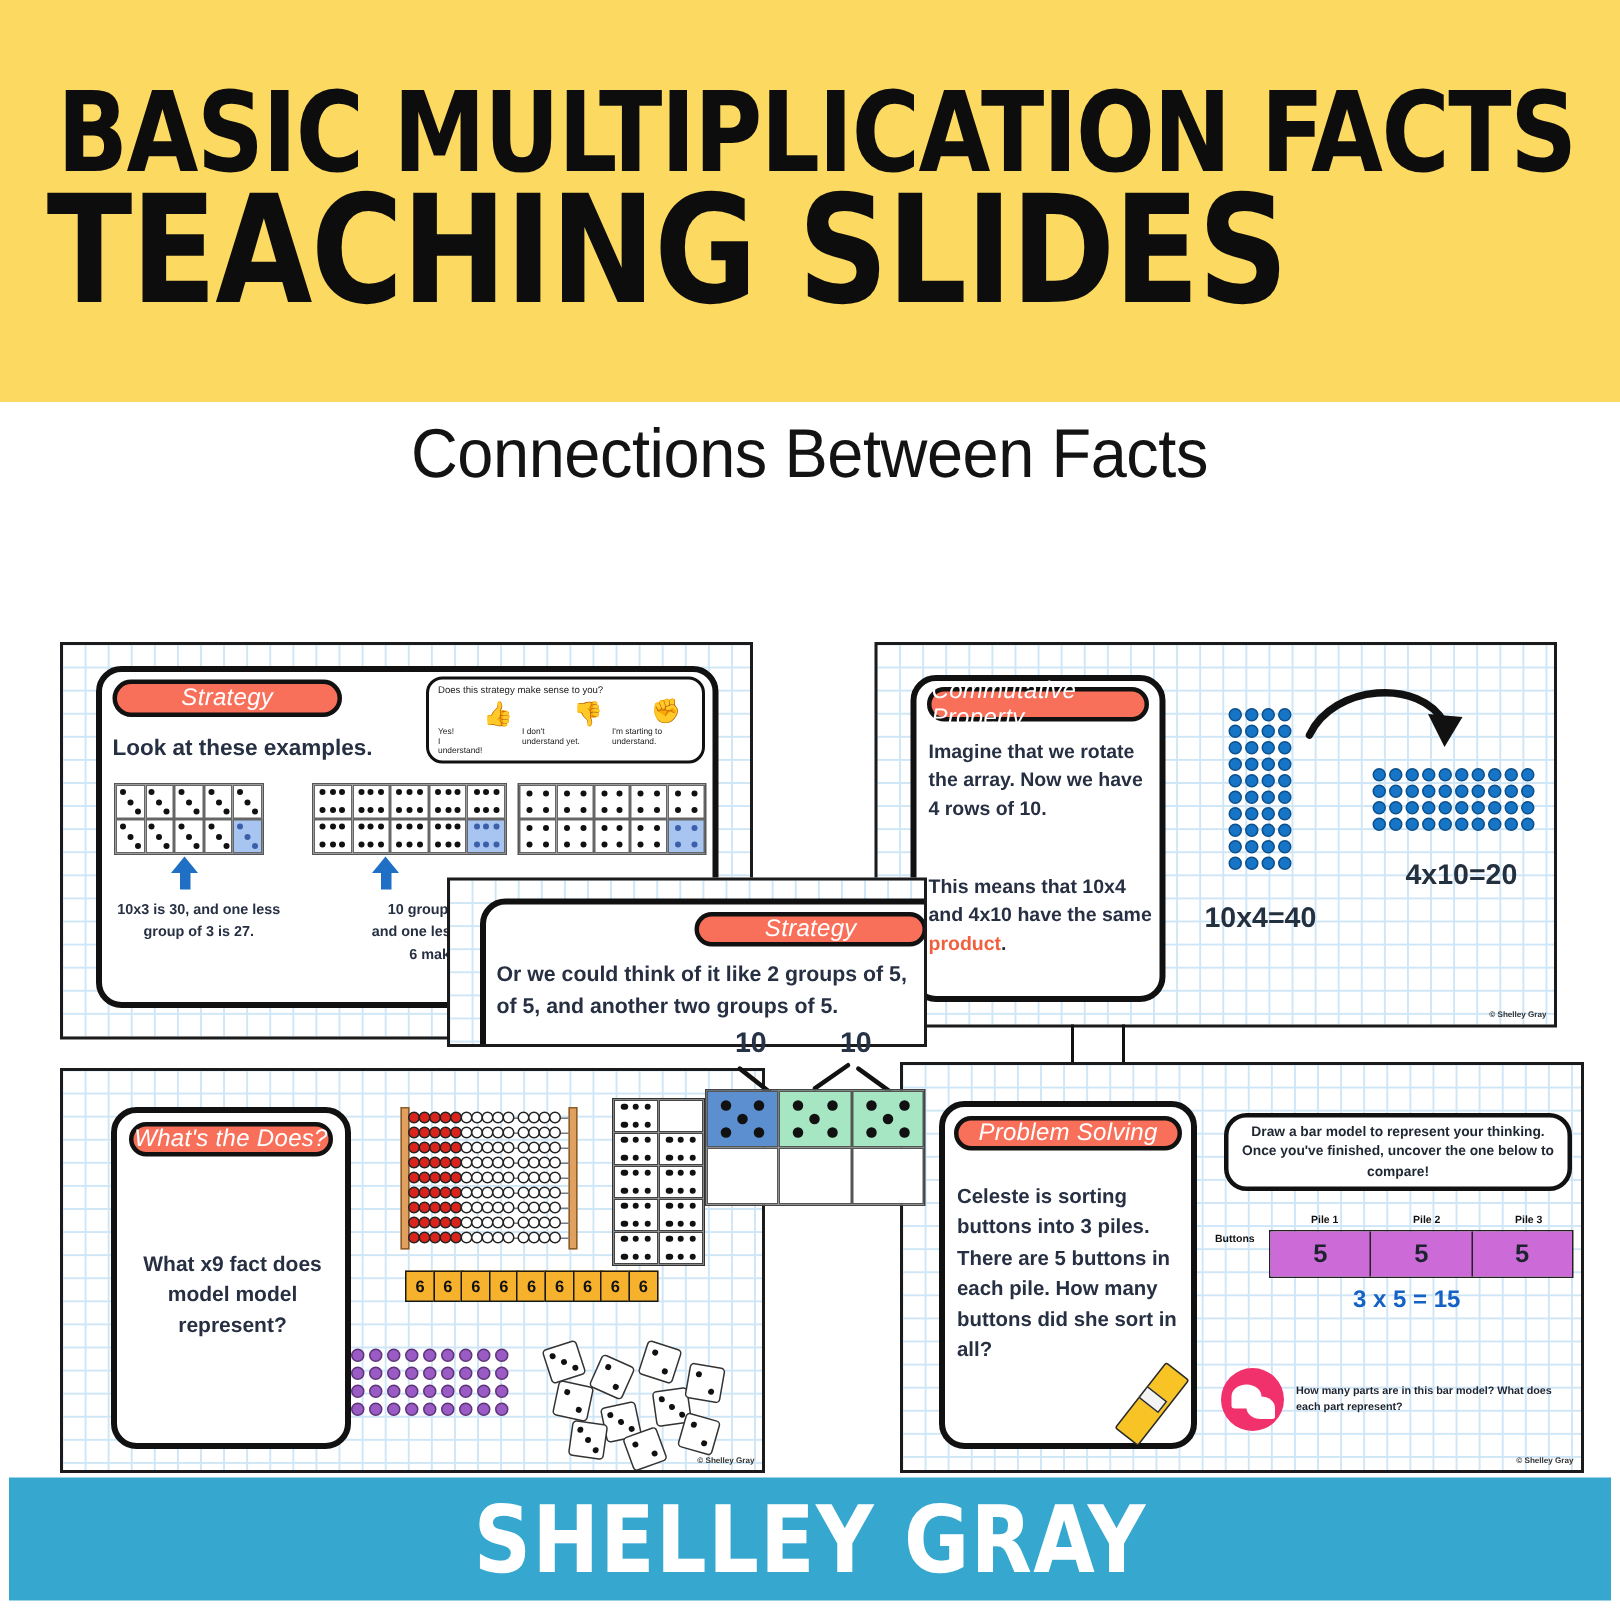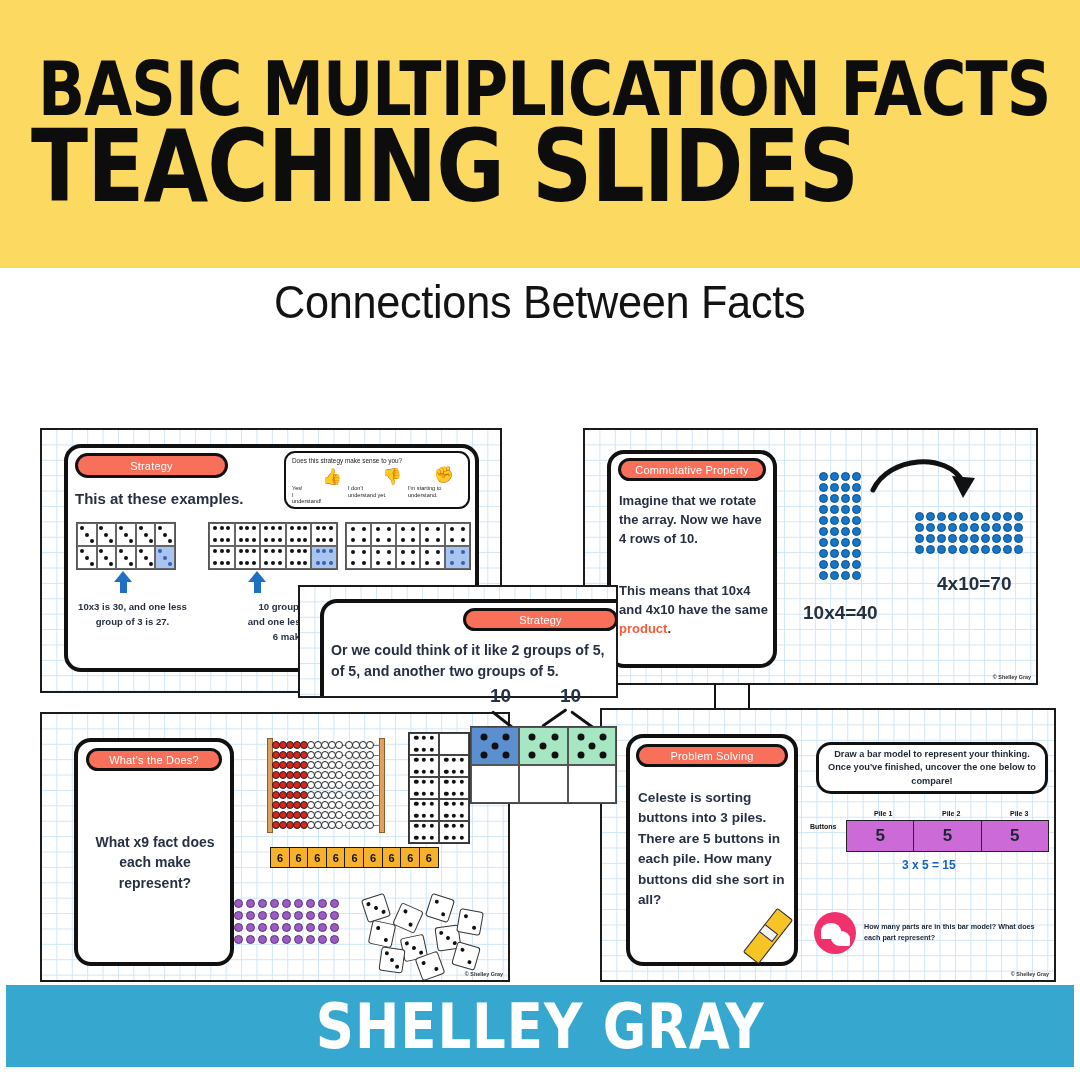--- a/index.html
+++ b/index.html
@@ -36,21 +36,21 @@
   .s1{left:40px;top:428px;width:462px;height:265px;}
   .s2{left:583px;top:428px;width:455px;height:257px;}
   .s3{left:298px;top:585px;width:320px;height:113px;z-index:4;}
   .s4{left:40px;top:712px;width:470px;height:270px;z-index:3;}
   .s5{left:600px;top:708px;width:456px;height:274px;z-index:5;}
 
   
   .card{position:absolute;background:#fff;border:4px solid #111;border-radius:17px;box-sizing:border-box;}
   .pill{position:absolute;background:#F9705A;border:3.5px solid #111;border-radius:30px;
     display:flex;align-items:center;justify-content:center;color:#fff;box-sizing:border-box;}
-  .pill span{font-size:11px;letter-spacing:.2px;}
+  .pill span{font-size:16px;letter-spacing:.2px;font-style:italic;}
 
   .body-txt{position:absolute;color:#273043;font-weight:700;}
 
   
   .dotgrid{position:absolute;display:grid;border:1px solid #555;box-sizing:border-box;}
   .dcell{border:.8px solid #666;position:relative;box-sizing:border-box;background:#fff;}
   .dcell.blue{background:#A8C4F0;}
   .pip{position:absolute;width:4px;height:4px;border-radius:50%;background:#111;}
   .pip.b{background:#3B5FA8;}
   .arrow-stem{position:absolute;background:#1F6FC4;}
@@ -131,21 +131,21 @@
     <div class="sub-row">
       <span class="sub-txt">Connections Between Facts</span>
     </div>
   </div>
 
   <div class="slide s1">
     <div class="card" style="left:22px;top:14px;width:415px;height:228px;"></div>
     <div class="pill" style="left:33px;top:23px;width:153px;height:25px;">
       <span>Strategy</span>
     </div>
-    <div class="body-txt" style="left:33px;top:60px;font-size:15px;">This at these examples.</div>
+    <div class="body-txt" style="left:33px;top:60px;font-size:15px;">Look at these examples.</div>
 
     <div class="thumbbox" style="left:242px;top:21px;width:186px;height:58px;">
       <div class="tb-q" style="left:6px;top:4px;">Does this strategy make sense to you?</div>
       <span class="thumb" style="left:36px;top:16px;">👍</span>
       <span class="thumb" style="left:96px;top:16px;">👎</span>
       <span class="thumb" style="left:148px;top:14px;">✊</span>
       <div class="tb-lab" style="left:6px;top:32px;width:30px;">
         <div>Yes!</div>
         <div>I understand!</div>
       </div>
@@ -463,21 +463,21 @@
         <div class="bdot"></div>
         <div class="bdot"></div>
         <div class="bdot"></div>
         <div class="bdot"></div>
         <div class="bdot"></div>
         <div class="bdot"></div>
         <div class="bdot"></div>
         <div class="bdot"></div>
         <div class="bdot"></div>
       </div>
-    <div class="eq" style="left:352px;top:143px;font-size:19px;">4x10=70</div>
+    <div class="eq" style="left:352px;top:143px;font-size:19px;">4x10=20</div>
     <div class="copy">© Shelley Gray</div>
   </div>
 
   <div class="connector" style="left:714px;top:683px;width:2px;height:28px;z-index:2;"></div>
   <div class="connector" style="left:748px;top:683px;width:2px;height:28px;z-index:2;"></div>
 
   <div class="slide s3">
     <div class="card" style="left:20px;top:12px;width:330px;height:140px;"></div>
     <div class="pill" style="left:163px;top:21px;width:155px;height:23px;">
       <span>Strategy</span>
@@ -522,21 +522,21 @@
       <div class="tf white"></div>
     </div>
 
   <div class="slide s4">
     <div class="card" style="left:32px;top:24px;width:160px;height:228px;"></div>
     <div class="pill" style="left:44px;top:34px;width:136px;height:23px;">
       <span>What's the Does?</span>
     </div>
     <div class="body-txt" style="left:40px;top:118px;width:146px;font-size:14px;line-height:1.45;text-align:center;">
       <div>What x9 fact does</div>
-      <div>each make</div>
+      <div>model model</div>
       <div>represent?</div>
     </div>
 
     <div class="abacus" style="left:225px;top:24px;width:118px;height:95px;">
       <div class="ab-post" style="left:0;top:0;height:95px;"></div>
       <div class="ab-post" style="left:112px;top:0;height:95px;"></div>
       <div id="abrows">
           <div class="ab-rod" style="left: 5px; top: 7px; width: 108px;"></div>
           <div class="ab-row" style="left: 5px; top: 3px;">
             <div class="bead r" style="margin-right: -1px;"></div>
@@ -902,21 +902,21 @@
     <div class="barlab" style="left:208px;top:113px;">Buttons</div>
     <div class="barlab" style="left:272px;top:100px;">Pile 1</div>
     <div class="barlab" style="left:340px;top:100px;">Pile 2</div>
     <div class="barlab" style="left:408px;top:100px;">Pile 3</div>
 
     <div class="barmodel" style="left:244px;top:110px;width:203px;height:32px;">
       <div class="barcell">5</div>
       <div class="barcell">5</div>
       <div class="barcell">5</div>
     </div>
-    <div class="eq" style="left:300px;top:148px;font-size:12px;color:#1463C4;">3 x 5 = 15</div>
+    <div class="eq" style="left:300px;top:148px;font-size:16px;color:#1463C4;">3 x 5 = 15</div>
 
     <div class="pencil" style="left:148px;top:190px;width:70px;height:66px;">
       <div class="pencil-body" style="left:8px;top:8px;width:20px;height:56px;transform:rotate(38deg);transform-origin:center;border-radius:2px;"></div>
       <div class="pencil-band" style="left:10px;top:28px;width:17px;height:10px;transform:rotate(38deg);transform-origin:center;"></div>
     </div>
 
     <div class="speech" style="left:212px;top:202px;">
       <div class="sp1" style="left:7px;top:11px;width:20px;height:16px;"></div>
       <div class="sp2" style="left:17px;top:19px;width:19px;height:15px;border-radius:50% 50% 10% 50%;"></div>
     </div>

